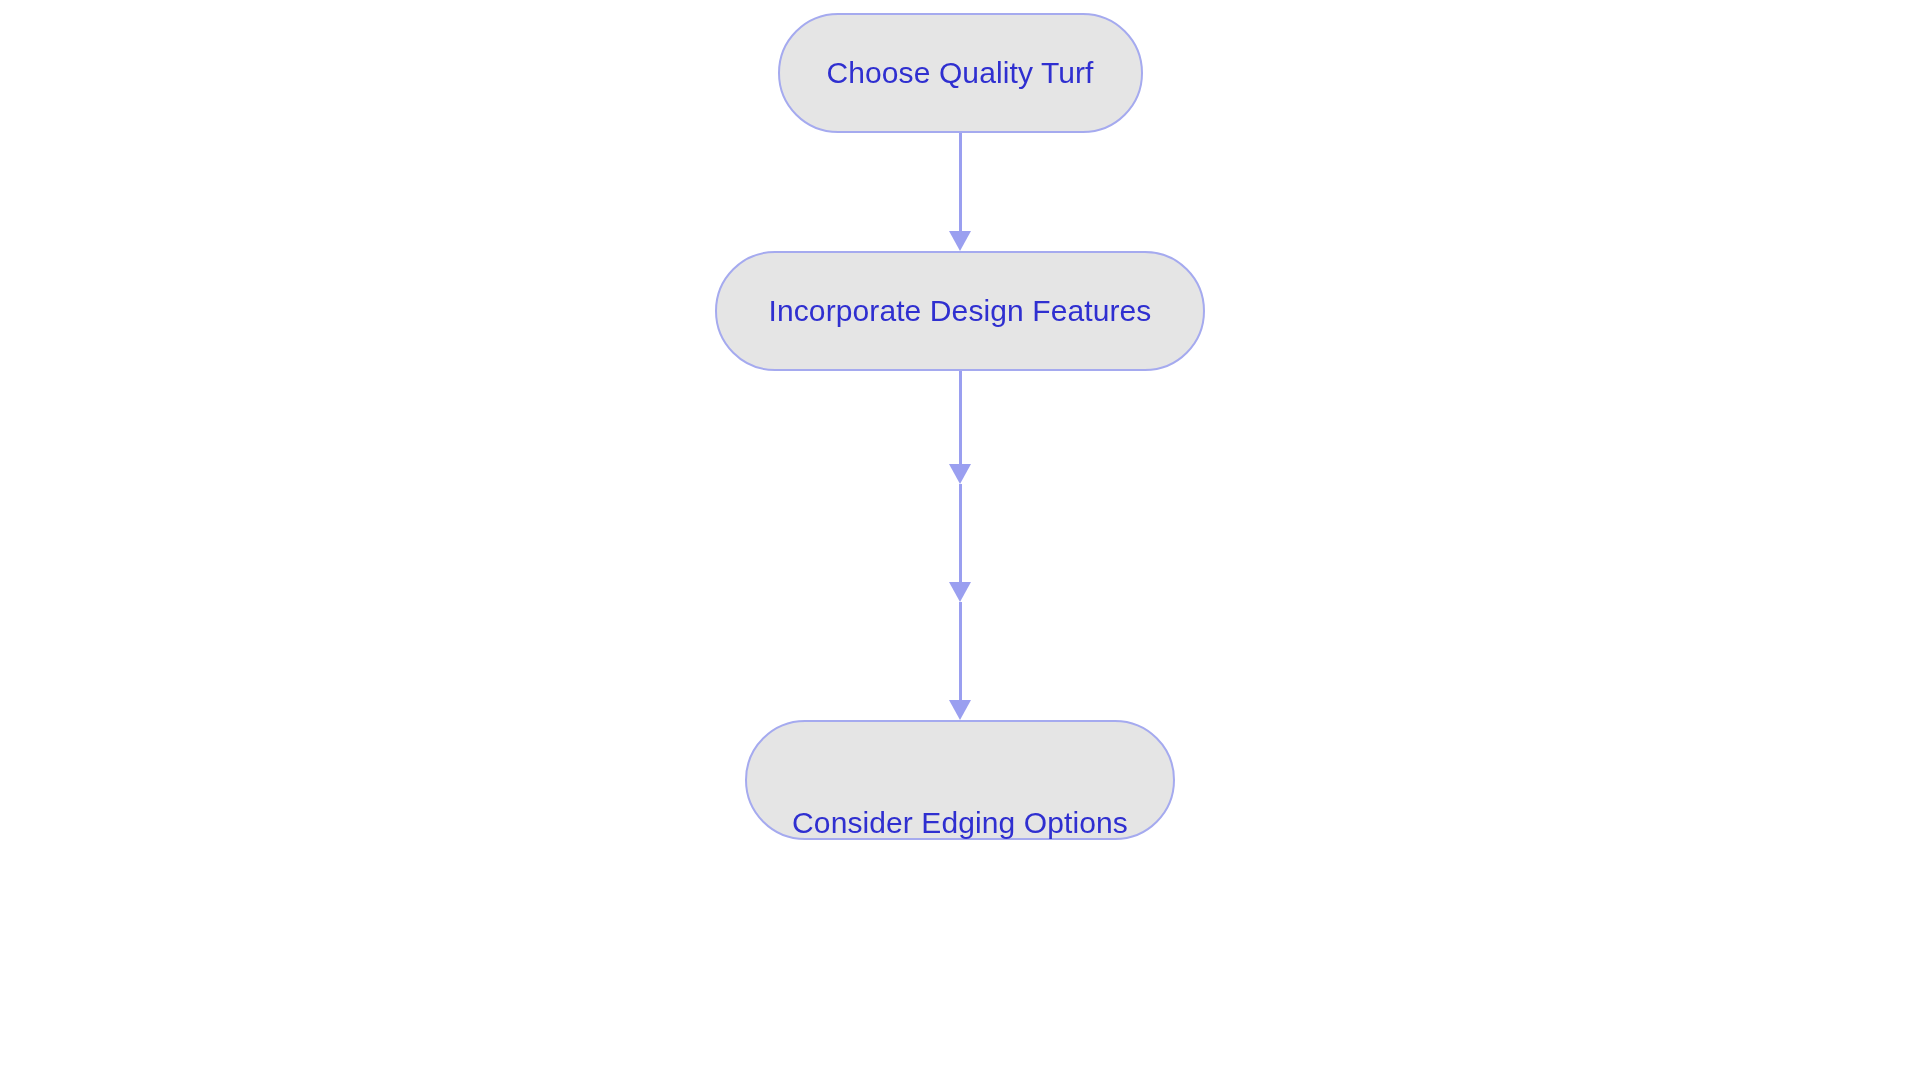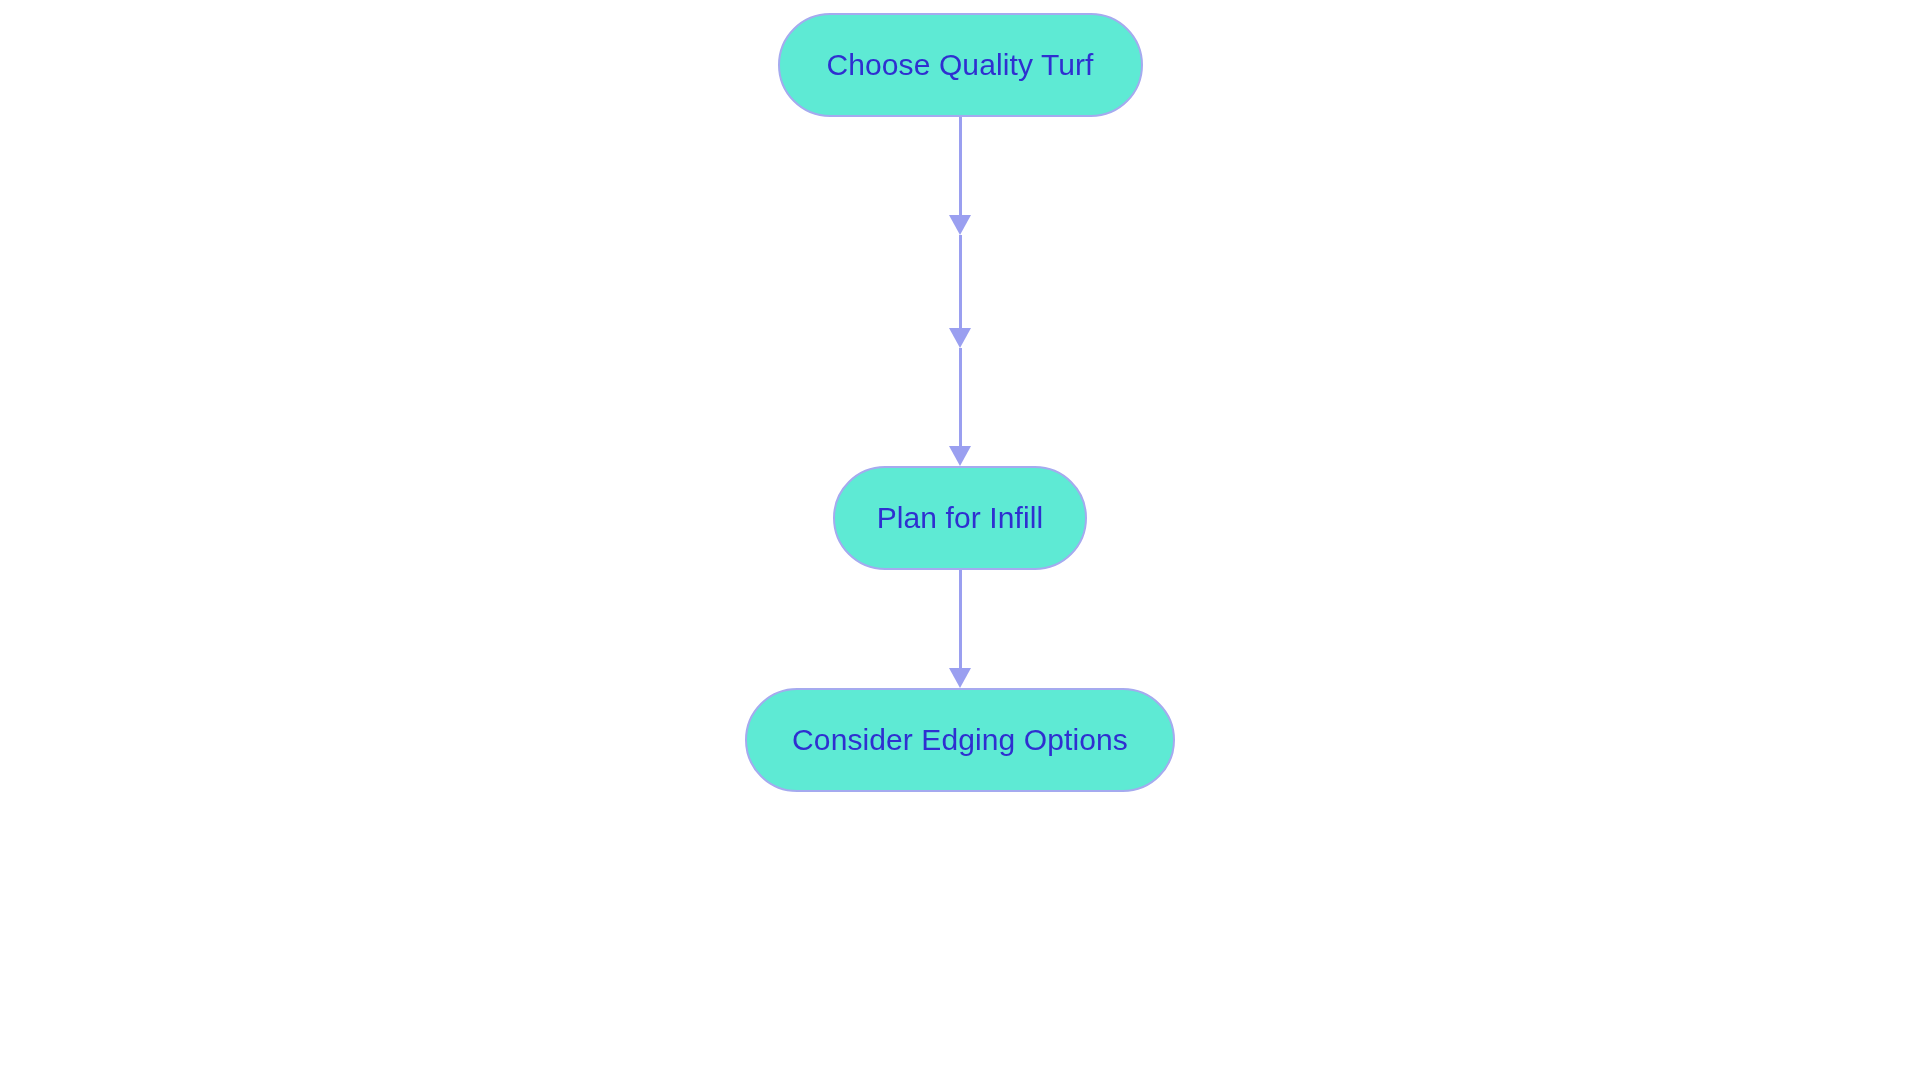--- a/index.html
+++ b/index.html
@@ -25,42 +25,42 @@
     left: 0;
     top: 0;
     width: 1920px;
     height: 1083px;
     display: flex;
     flex-direction: column;
     align-items: center;
   }
   .node {
     box-sizing: border-box;
-    height: 104px;
+    height: 120px;
     border-radius: 60px;
-    background: #5eead4;
+    background: #e5e5e5;
     border: 2px solid #a5aaef;
     display: flex;
     align-items: center;
     justify-content: center;
     flex: 0 0 auto;
   }
   .node-label {
     font-size: 30px;
     line-height: 1;
     color: #2f2fd0;
     white-space: nowrap;
     letter-spacing: 0.1px;
     font-weight: 400;
   }
   .node-1 { width: 365px; }
   .node-2 { width: 490px; }
   .node-3 { width: 551px; }
   .node-4 { width: 254px; }
-  .node-5 { width: 430px; }
+  .node-5 { width: 430px; align-items: flex-end; }
 
   .connector {
     flex: 0 0 auto;
     width: 24px;
     display: flex;
     flex-direction: column;
     align-items: center;
     justify-content: flex-start;
   }
   .connector .line {
@@ -94,35 +94,35 @@
 
     <div class="node node-1">
       <span class="node-label">Choose Quality Turf</span>
     </div>
 
     <div class="connector conn-1">
       <div class="line"></div>
       <div class="arrowhead"></div>
     </div>
 
+    <div class="node node-2">
+      <span class="node-label">Incorporate Design Features</span>
+    </div>
 
     <div class="connector conn-2">
       <div class="line"></div>
       <div class="arrowhead"></div>
     </div>
 
 
     <div class="connector conn-3">
       <div class="line"></div>
       <div class="arrowhead"></div>
     </div>
 
-    <div class="node node-4">
-      <span class="node-label">Plan for Infill</span>
-    </div>
 
     <div class="connector conn-4">
       <div class="line"></div>
       <div class="arrowhead"></div>
     </div>
 
     <div class="node node-5">
       <span class="node-label">Consider Edging Options</span>
     </div>
 

